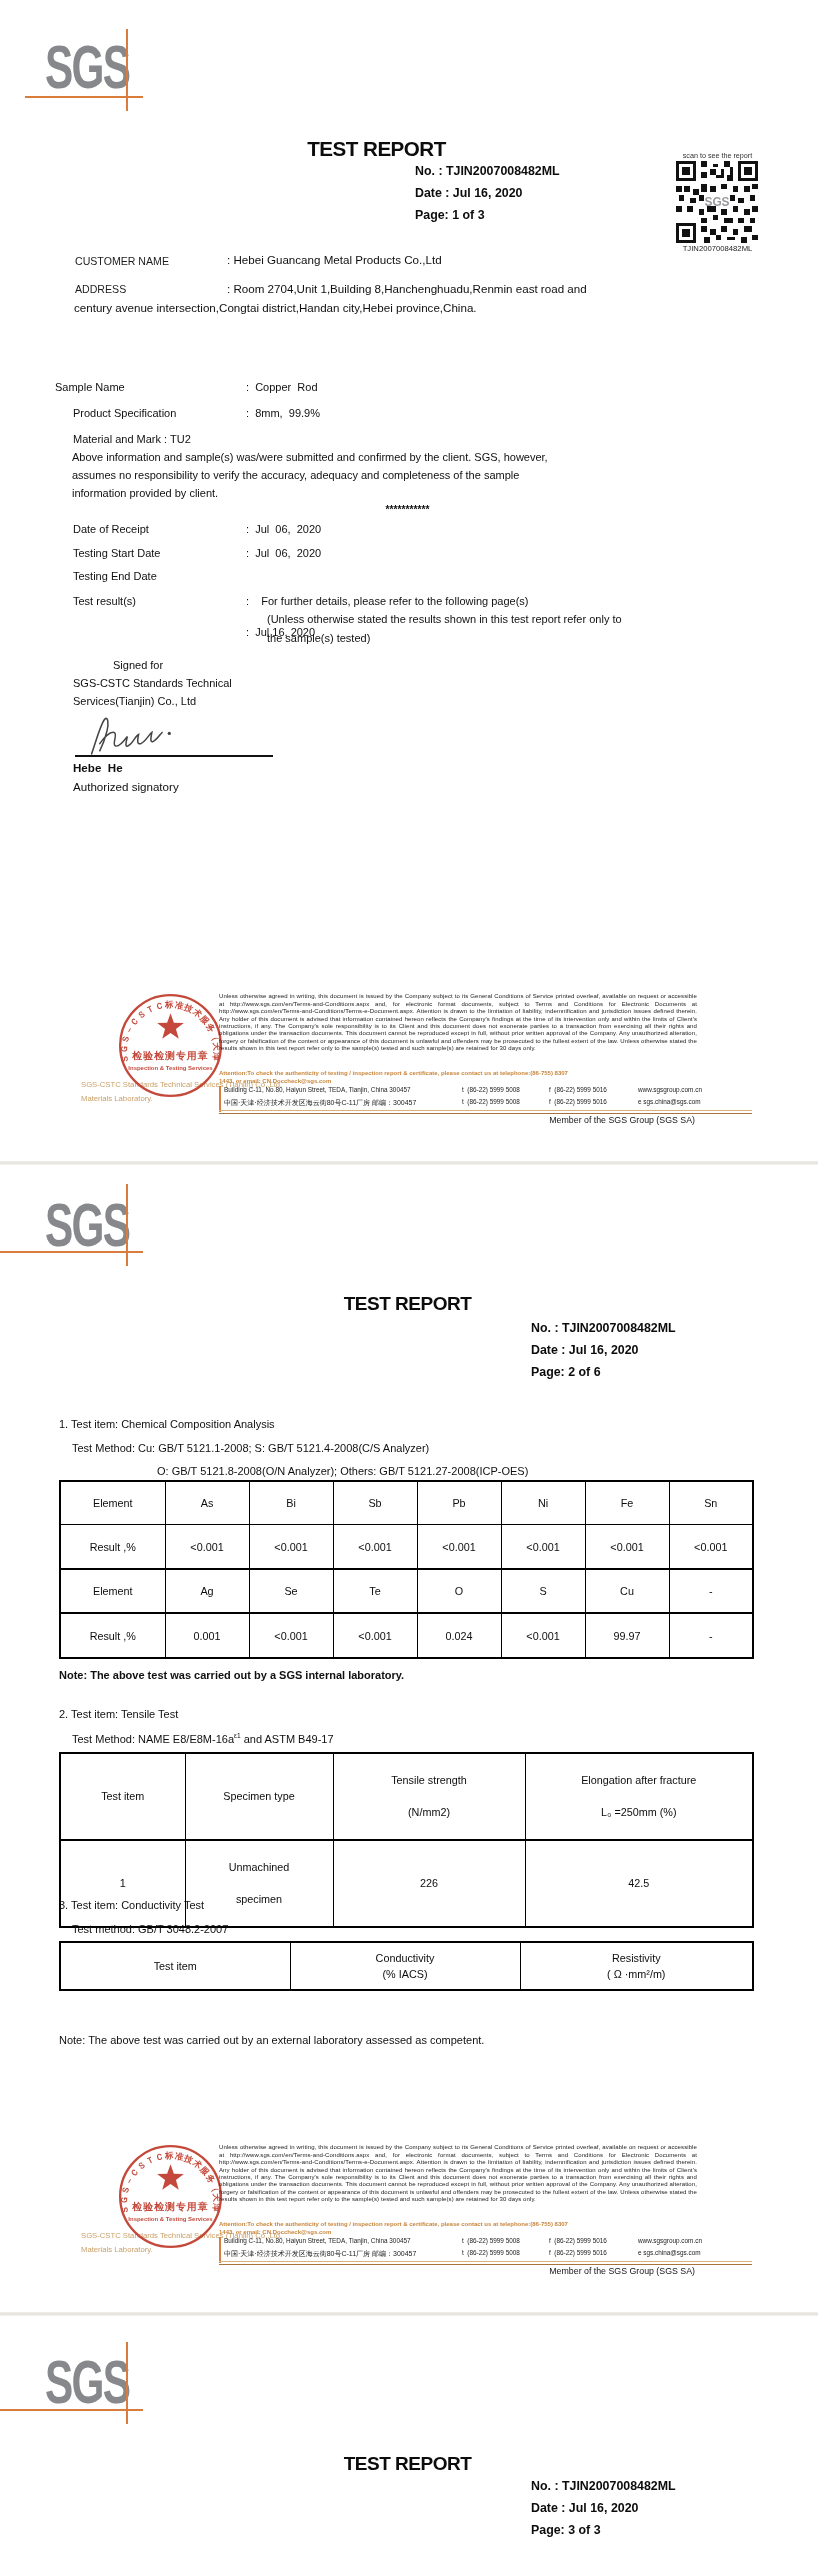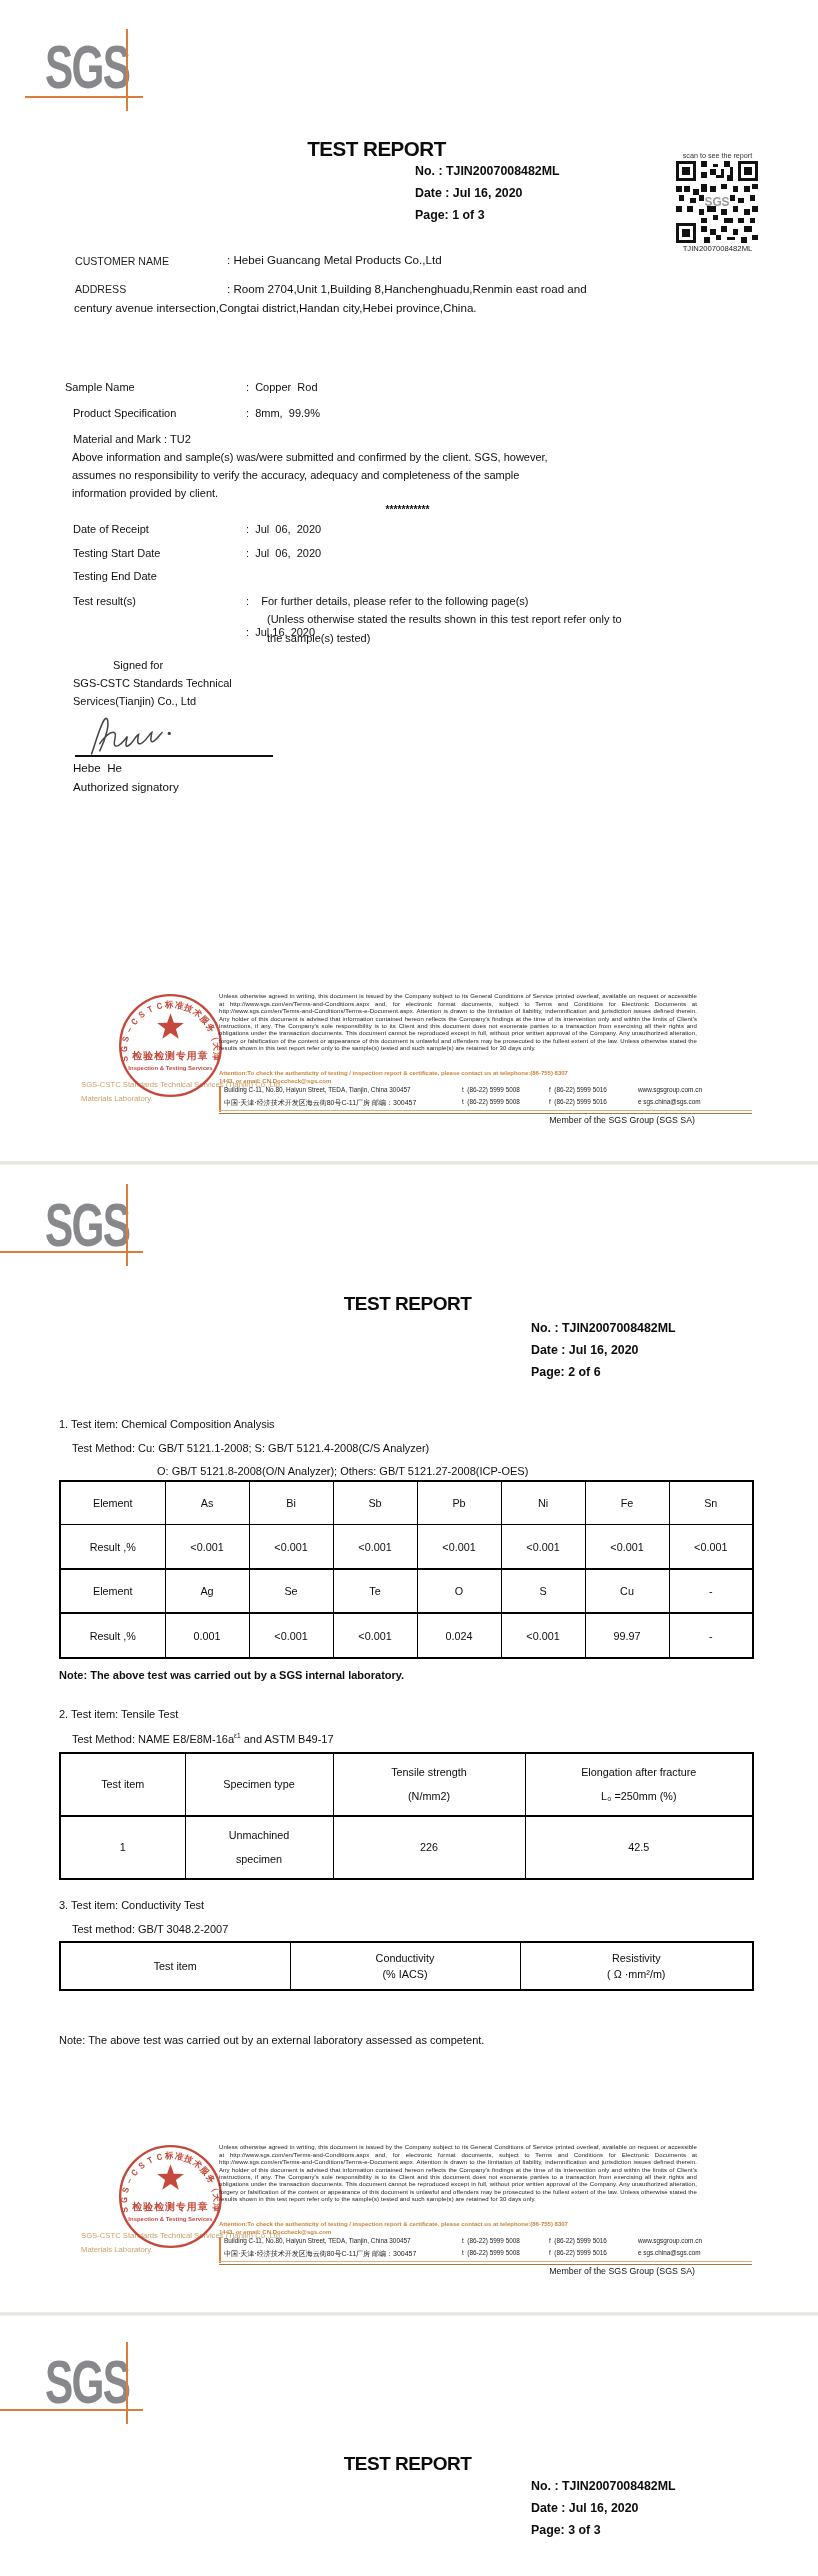--- a/index.html
+++ b/index.html
@@ -25,21 +25,21 @@
   .chem tr.r1 td{height:42px;border-bottom:1.5px solid #000;}
   .chem tr.r2 td{height:43px;border-bottom:2.6px solid #000;}
   .chem tr.r3 td{height:42px;border-bottom:2.1px solid #000;}
   .chem tr.r4 td{height:43px;}
   .tensile{left:59px;top:1752px;width:693px;}
   .tensile tr.hd td{height:58px;border-bottom:2.6px solid #000;}
   .tensile tr.dt td{height:49px;}
   .conduct{left:59px;top:1941px;width:693px;}
   .conduct tr.hd td{height:46px;border-bottom:2.1px solid #000;}
   .conduct tr.dt td{height:29px;}
-  .two span{display:block;line-height:1.15;margin:12px 0;}
+  .two span{display:block;line-height:1.15;margin:20px 0;}
   .two2 span{display:block;line-height:1.15;margin:3.1px 0;}
   
   .f-disc{font-size:6px;line-height:7.4px;letter-spacing:0.1px;text-align:justify;color:#1b1b1b;}
   .f-att{font-size:6px;line-height:7.7px;font-weight:bold;color:#c8863c;}
   .f-addr{font-size:6.4px;color:#222;}
   .f-addr .row{height:12px;white-space:nowrap;}
   .f-addr span{display:inline-block;vertical-align:top;}
   .a-main{width:238px;}
   .a-tel{width:87px;}
   .a-fax{width:89px;}
@@ -131,21 +131,21 @@
     </svg>
   </div>
   <div class="abs" style="left:670px;top:244px;width:95px;text-align:center;font-size:7.7px;color:#222;">TJIN2007008482ML</div>
 
   <div class="abs lbl" style="left:75px;top:255px;">CUSTOMER NAME</div>
   <div class="abs val" style="left:227px;top:253px;">: Hebei Guancang Metal Products Co.,Ltd</div>
   <div class="abs lbl" style="left:75px;top:283px;">ADDRESS</div>
   <div class="abs val" style="left:227px;top:282px;">: Room 2704,Unit 1,Building 8,Hanchenghuadu,Renmin east road and</div>
   <div class="abs val" style="left:74px;top:301px;">century avenue intersection,Congtai district,Handan city,Hebei province,China.</div>
 
-  <div class="abs body-line" style="left:65px;top:381px;">Sample Name</div>
+  <div class="abs body-line" style="left:55px;top:381px;">Sample Name</div>
   <div class="abs body-line pre" style="left:246px;top:381px;">:  Copper  Rod</div>
   <div class="abs body-line" style="left:73px;top:407px;">Product  Specification</div>
   <div class="abs body-line pre" style="left:246px;top:407px;">:  8mm,  99.9%</div>
   <div class="abs body-line" style="left:73px;top:433px;text-align:right;">Material and Mark : TU2</div>
 
   <div class="abs body-line" style="left:72px;top:451px;">Above information and sample(s) was/were submitted and confirmed by the client. SGS, however,</div>
   <div class="abs body-line" style="left:72px;top:469px;">assumes no responsibility to verify the accuracy, adequacy and completeness of the sample</div>
   <div class="abs body-line" style="left:72px;top:487px;">information provided by client.</div>
   <div class="abs" style="left:330px;top:504px;width:155px;text-align:center;font-size:10.3px;font-weight:bold;">***********</div>
 
@@ -163,21 +163,21 @@
   <div class="abs body-line" style="left:73px;top:659px;margin-left:40px;">Signed for</div>
   <div class="abs body-line" style="left:73px;top:677px;">SGS-CSTC Standards Technical</div>
   <div class="abs body-line" style="left:73px;top:695px;">Services(Tianjin) Co., Ltd</div>
   <div class="abs" style="left:85px;top:713px;">
     <svg width="98" height="46" viewBox="0 0 190 90">
       <path d="M12,80 C20,58 30,20 38,12 C44,6 46,20 42,36 C38,52 32,66 28,74 M28,60 C36,48 48,36 56,38 C64,40 52,60 58,64 C64,68 76,54 82,46 C80,56 76,68 84,64 C94,58 98,44 104,42 C102,52 100,62 108,60 C118,56 124,42 130,38 C128,48 126,58 132,56 C140,52 146,42 150,38" stroke="#454545" stroke-width="3" fill="none" stroke-linecap="round"></path>
       <circle cx="164" cy="40" r="3.2" fill="#454545"></circle>
     </svg>
   </div>
   <div class="abs" style="left:75px;top:755px;width:198px;height:1.5px;background:#111;"></div>
-  <div class="abs val pre" style="left:73px;top:761px;">Hebe  He</div>
+  <div class="abs val pre" style="left:73px;top:761px;font-weight:bold;">Hebe  He</div>
   <div class="abs val" style="left:73px;top:780px;">Authorized signatory</div>
 
   <div class="abs" style="left:0;top:982px;width:818px;height:180px;">
     <div class="abs f-company" style="left:81px;top:96px;width:216px;">
       <div>SGS-CSTC Standards Technical Services (Tianjin) Co.,Ltd.</div>
       <div>Materials Laboratory.</div>
     </div>
     <div class="abs" style="left:116px;top:9.3px;">
       <svg width="109" height="109" viewBox="0 0 210 210" style="opacity:.92">
         <defs>

